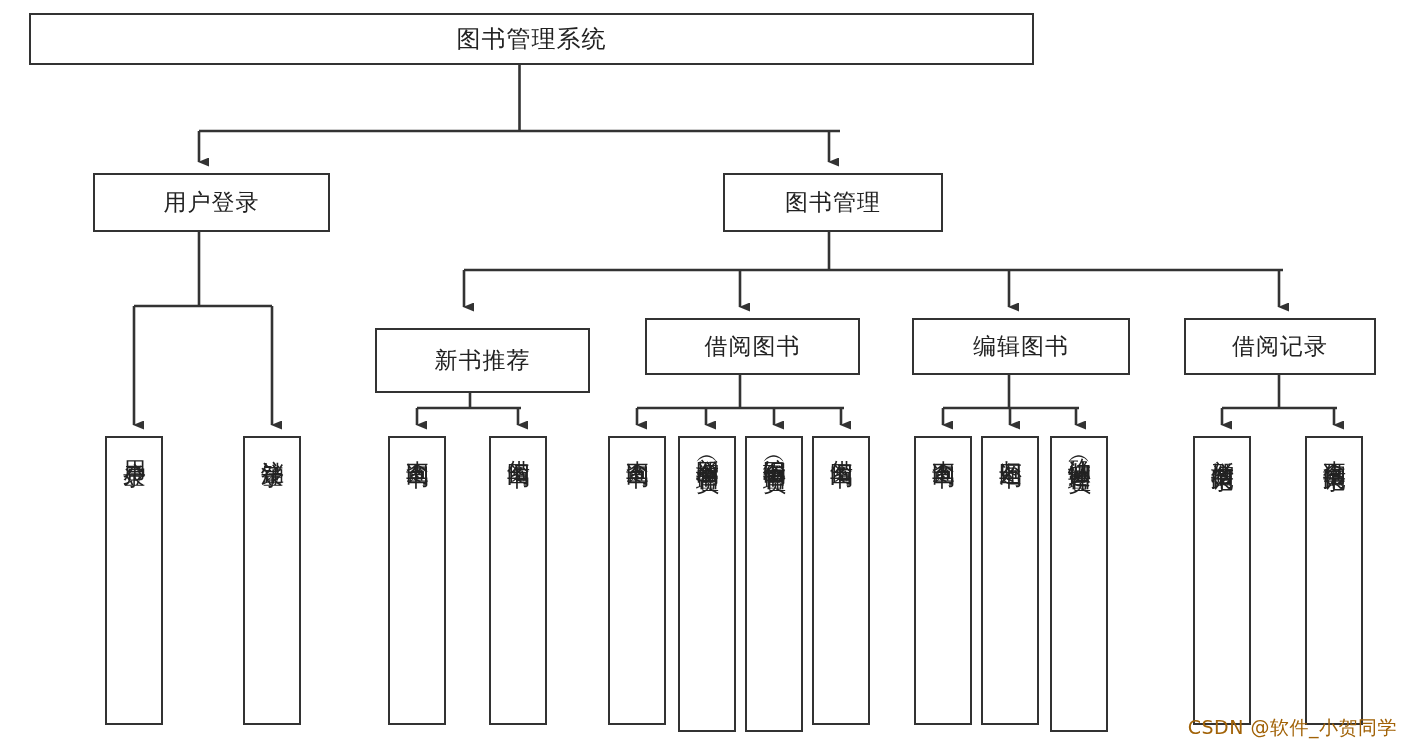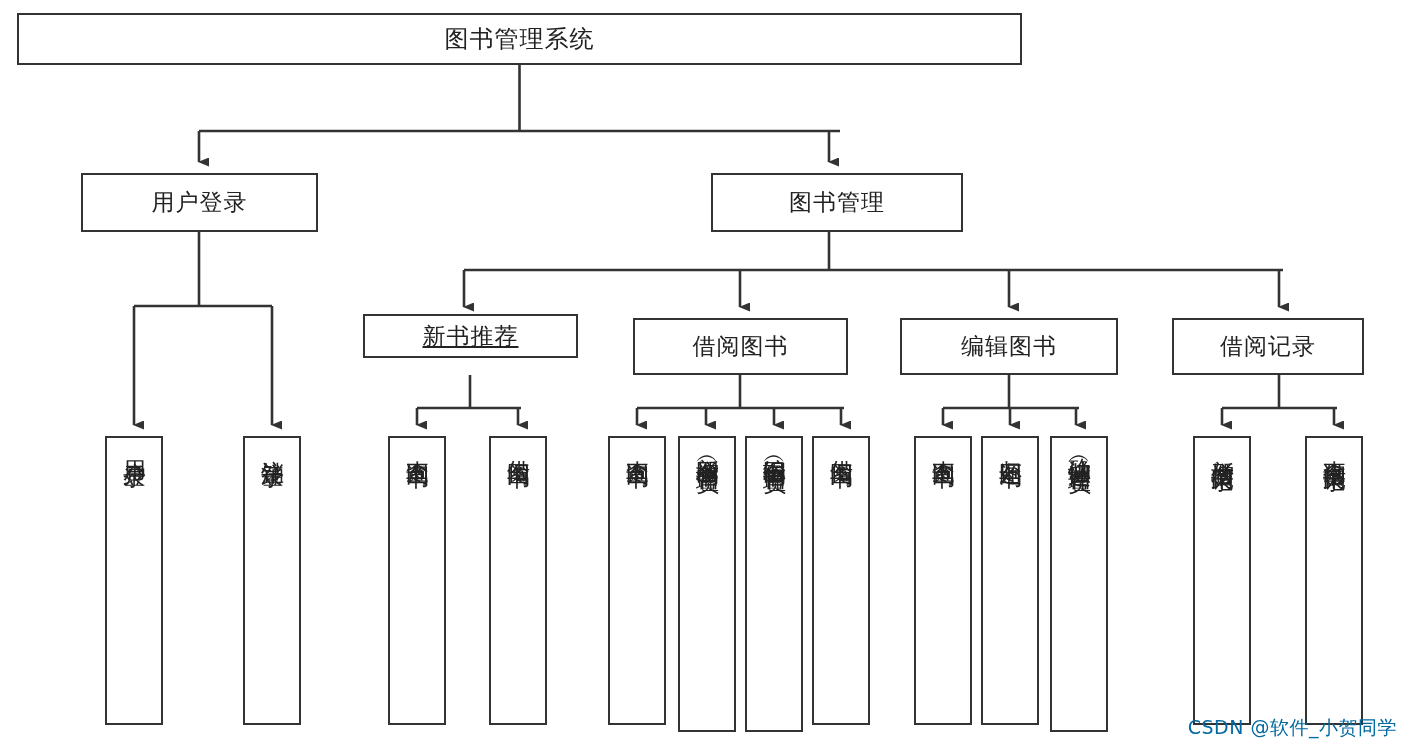--- a/index.html
+++ b/index.html
@@ -32,20 +32,21 @@
     background: #ffffff;
     display: flex;
     align-items: center;
     justify-content: center;
     color: #222222;
     z-index: 2;
   }
   .node.h-node {
     font-size: 23px;
     letter-spacing: 1px;
+    margin-left: 12px;
   }
   .node.h-node.root-node {
     font-size: 24px;
   }
   .node.v-node {
     writing-mode: vertical-rl;
     text-orientation: upright;
     font-size: 23px;
     line-height: 1.12;
     align-items: center;
@@ -59,21 +60,21 @@
     padding-top: 2px;
   }
   .node-label {
     display: block;
   }
   .watermark {
     position: absolute;
     right: 8px;
     bottom: 6px;
     font-size: 19px;
-    color: #0369a1;
+    color: #a16207;
     z-index: 5;
     white-space: nowrap;
     letter-spacing: 0.5px;
   }
 </style>
 </head>
 <body>
 
 <div id="diagram-root">
 
@@ -128,25 +129,25 @@
   </svg>
 
   <div class="node h-node root-node" style="left:17px; top:13px; width:1005px; height:52px;">
     <span class="node-label">图书管理系统</span>
   </div>
 
   <div class="node h-node" style="left:81px; top:173px; width:237px; height:59px;">
     <span class="node-label">用户登录</span>
   </div>
 
-  <div class="node h-node" style="left:711px; top:173px; width:252px; height:59px;">
+  <div class="node h-node" style="left:711px; top:173px; width:220px; height:59px;">
     <span class="node-label">图书管理</span>
   </div>
 
-  <div class="node h-node" style="left:363px; top:314px; width:215px; height:44px;text-decoration:underline;">
+  <div class="node h-node" style="left:363px; top:328px; width:215px; height:65px;">
     <span class="node-label">新书推荐</span>
   </div>
 
   <div class="node h-node" style="left:633px; top:318px; width:215px; height:57px;">
     <span class="node-label">借阅图书</span>
   </div>
 
   <div class="node h-node" style="left:900px; top:318px; width:218px; height:57px;">
     <span class="node-label">编辑图书</span>
   </div>

